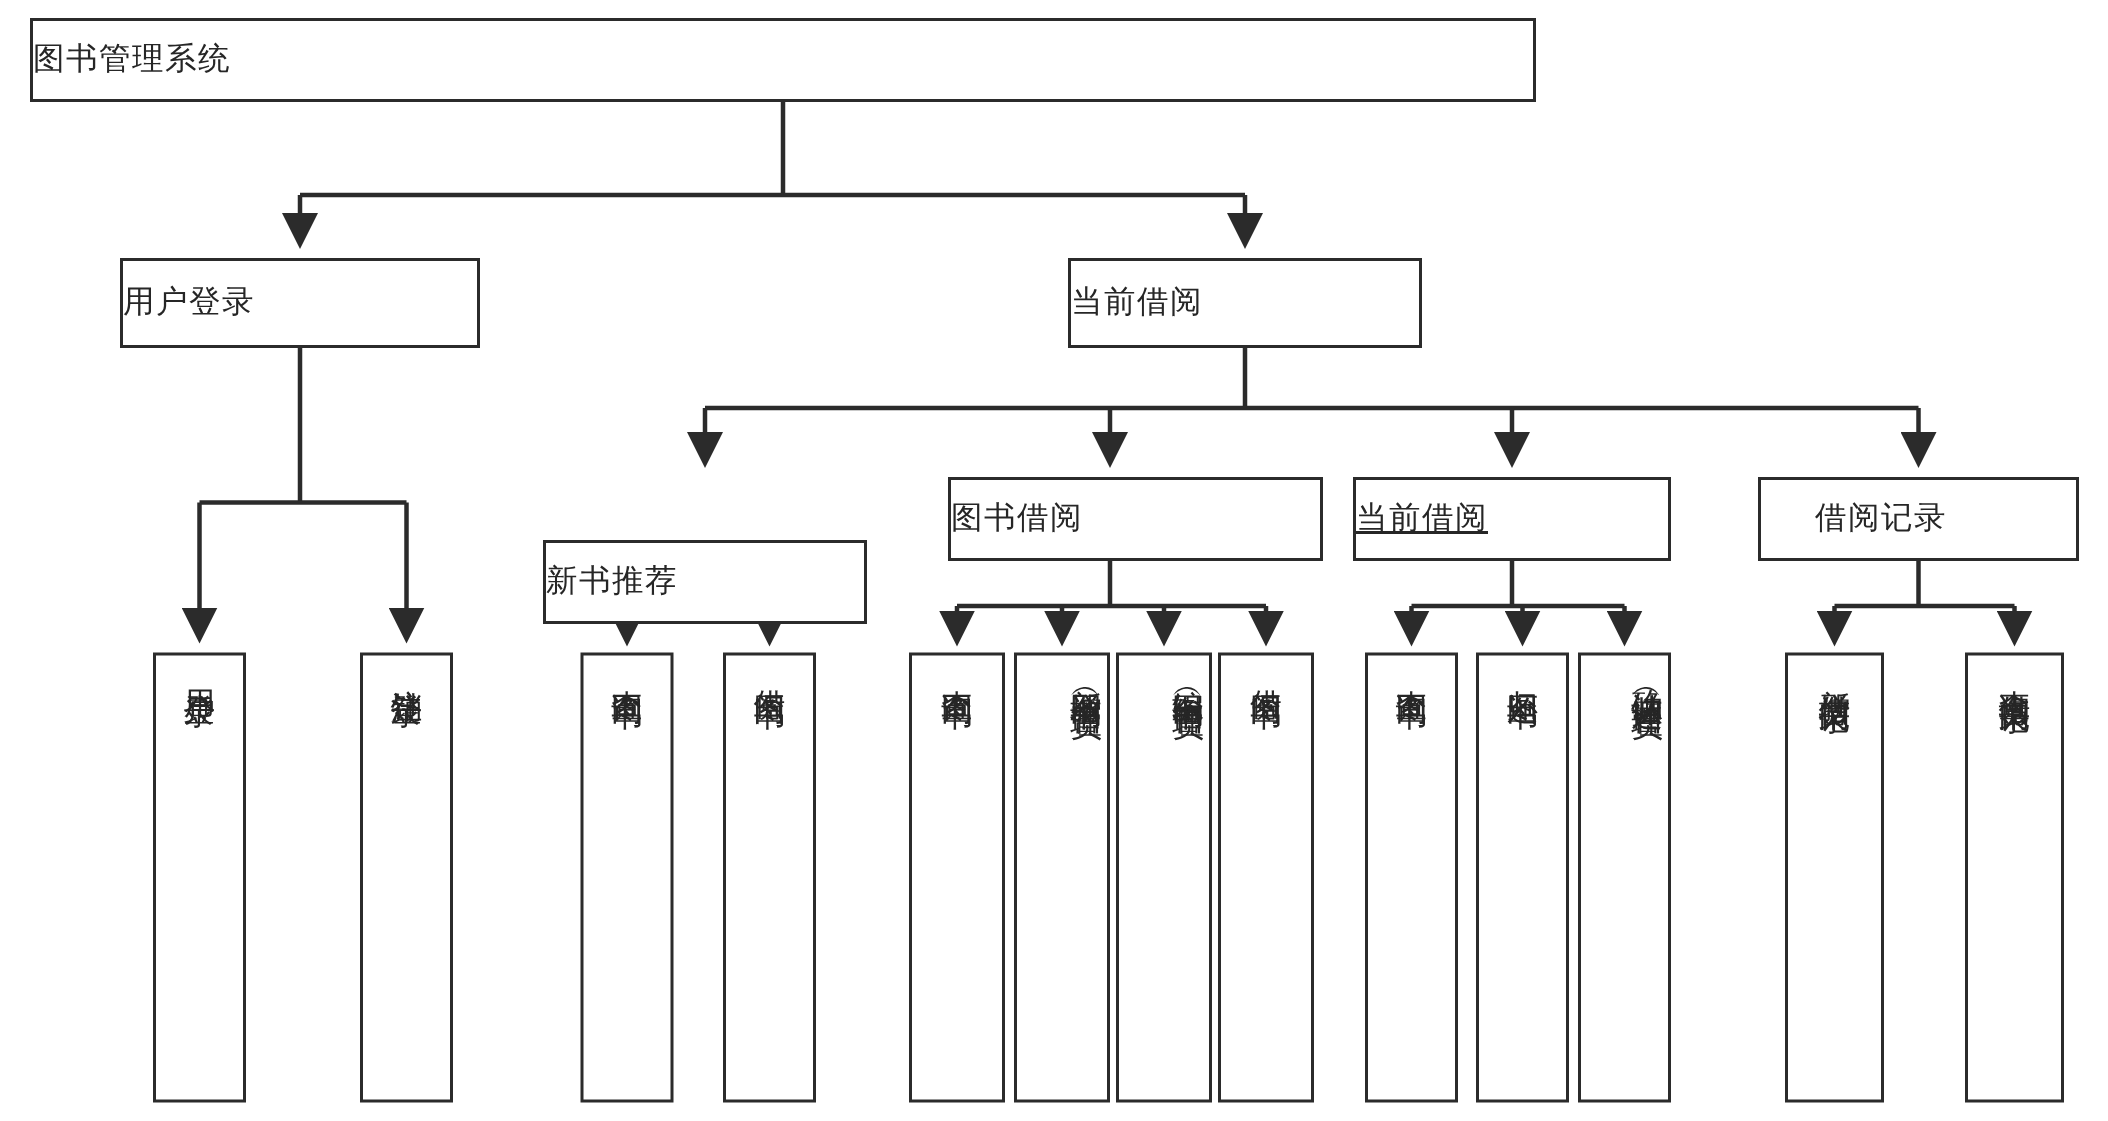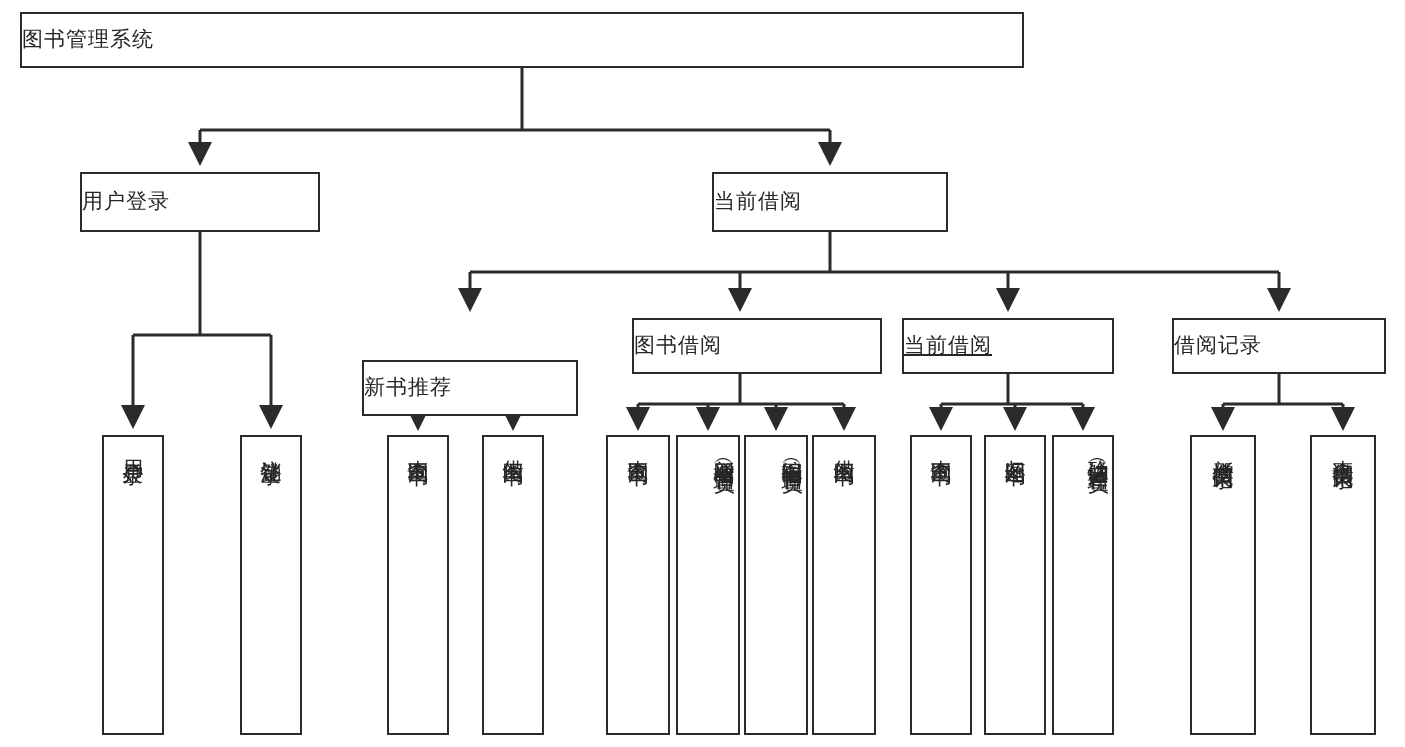--- a/index.html
+++ b/index.html
@@ -131,21 +131,21 @@
 
   <div class="node horiz" style="left: 362px; top: 332px; width: 216px; height: 56px; margin-top: 28px;">
     <span>新书推荐</span>
   </div>
   <div class="node horiz" style="left: 632px; top: 318px; width: 250px; height: 56px;">
     <span>图书借阅</span>
   </div>
   <div class="node horiz" style="left: 902px; top: 318px; width: 212px; height: 56px; text-decoration: underline;">
     <span>当前借阅</span>
   </div>
-  <div class="node horiz" style="left: 1172px; top: 318px; width: 214px; height: 56px;">
+  <div class="node horiz" style="left: 1172px; top: 318px; width: 214px; height: 56px; padding-left: 36px;">
     <span>借阅记录</span>
   </div>
 
   <div class="node vert" style="left: 102px; top: 435px; width: 62px; height: 300px;">
     <span>用户登录</span>
   </div>
   <div class="node vert" style="left: 240px; top: 435px; width: 62px; height: 300px;">
     <span>注销登录</span>
   </div>
   <div class="node vert" style="left: 387px; top: 435px; width: 62px; height: 300px;">

